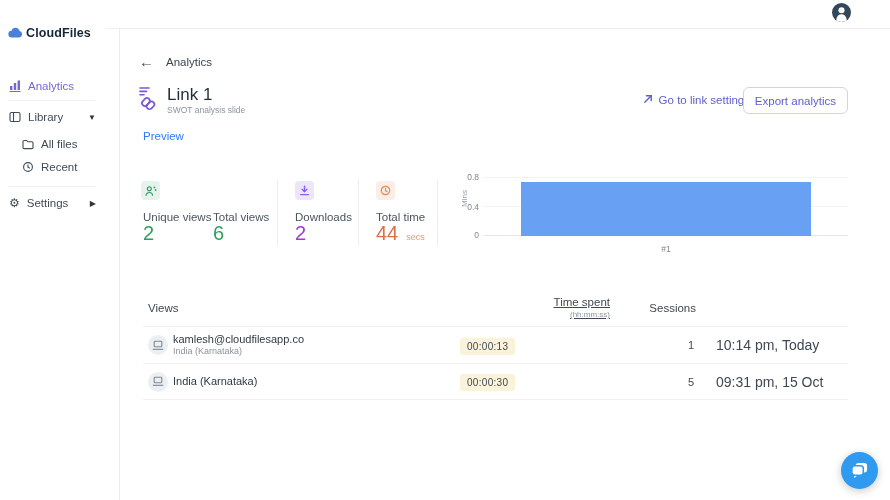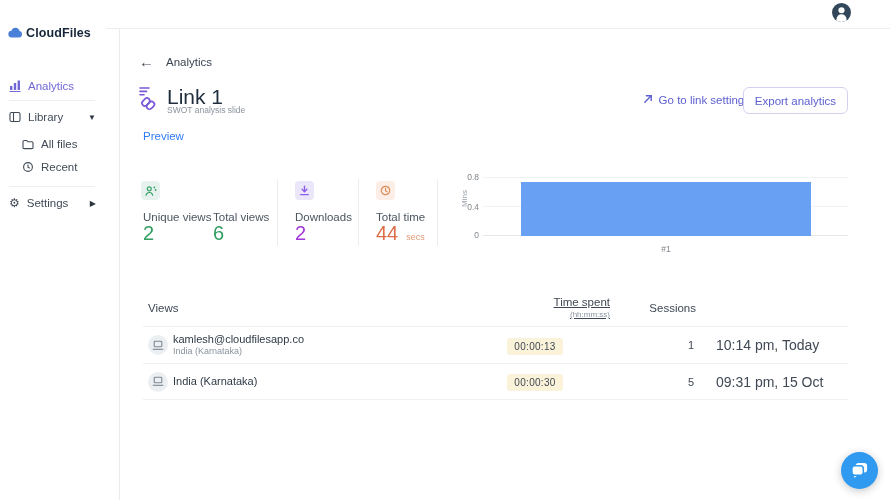--- a/index.html
+++ b/index.html
@@ -21,21 +21,21 @@
   #topbar { position:absolute; left:106px; top:0; width:784px; height:29px; border-bottom:1px solid #ebedf0; background:#fff; }
   #avatar { position:absolute; left:726px; top:3px; width:19px; height:19px; cursor:pointer; }
 
   
   #breadcrumb { position:absolute; left:139px; top:54px; display:flex; align-items:center; gap:12px; }
   .back-arrow { font-size:15px; color:#404b57; cursor:pointer; line-height:1; }
   .crumb-text { font-size:11.5px; color:#3a4553; }
 
   
   #link-icon { position:absolute; left:138px; top:86px; }
-  #link-title { position:absolute; left:167px; top:85px; font-size:21px; font-weight:500; color:#1f2d3d; }
+  #link-title { position:absolute; left:167px; top:85px; font-size:17px; font-weight:500; color:#1f2d3d; }
   #link-subtitle { position:absolute; left:167px; top:105px; font-size:8.5px; color:#8c949e; }
   #goto-settings { position:absolute; right:140px; top:94px; display:flex; align-items:center; gap:6px; color:#5c5fd0; font-size:11.5px; cursor:pointer; }
   #export-btn { position:absolute; right:42px; top:87px; height:27px; padding:0 11px; border:1px solid #d3d1ef; border-radius:6px; background:#fff; color:#5c5fd0; font-size:11.5px; font-family:inherit; cursor:pointer; }
   #preview-link { position:absolute; left:143px; top:130px; font-size:11.5px; color:#2f7bf6; cursor:pointer; }
 
   
   .stat-icon { position:absolute; top:181px; width:19px; height:19px; border-radius:4px; display:flex; align-items:center; justify-content:center; }
   .stat-label { position:absolute; top:211px; font-size:11.5px; color:#4a5560; white-space:nowrap; }
   .stat-value { position:absolute; top:222px; font-size:20px; }
   .stat-div { position:absolute; top:179px; width:1px; height:67px; background:#ecedf0; }
@@ -63,21 +63,21 @@
   .th-time .sub { font-size:8px; color:#8a939e; }
   .th-sessions { text-align:right; }
   .th-last { padding-left:20px; display:flex; align-items:center; gap:4px; cursor:pointer; }
   .sort-arrow { font-size:12px; color:#555c66; }
   .t-row { height:37px; border-top:1px solid #eef0f2; cursor:pointer; }
   .t-row:last-child { border-bottom:1px solid #eef0f2; }
   .cell-views { display:flex; align-items:center; gap:5px; padding-left:5px; }
   .dev-circle { width:20px; height:20px; border-radius:50%; background:#eceff1; display:flex; align-items:center; justify-content:center; flex:0 0 20px; }
   .v-name { font-size:11px; color:#2f3a46; line-height:1.25; }
   .v-loc { font-size:9px; color:#8a939e; line-height:1.25; }
-  .cell-time { text-align:center; }
+  .cell-time { text-align:left; }
   .time-badge { display:inline-block; background:#fbf3d9; border-radius:3px; padding:3px 7px; font-size:10px; color:#3f4854; letter-spacing:.3px; }
   .cell-sessions { text-align:right; font-size:11px; color:#3f4854; padding-right:2px; }
   .cell-last { padding-left:20px; font-size:14px; color:#3f4854; }
 
   
   #chat-btn { position:absolute; right:12px; bottom:11px; width:37px; height:37px; border-radius:50%; background:#2f9af0; display:flex; align-items:center; justify-content:center; cursor:pointer; box-shadow:0 2px 8px rgba(0,0,0,.22); }
 </style>
 </head>
 <body>
 

